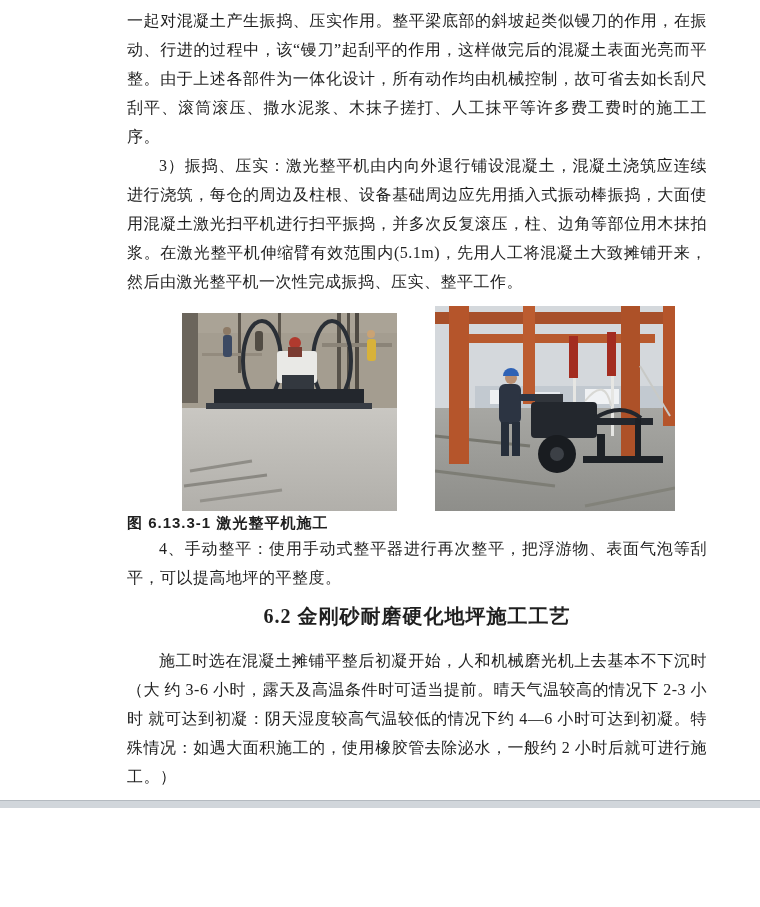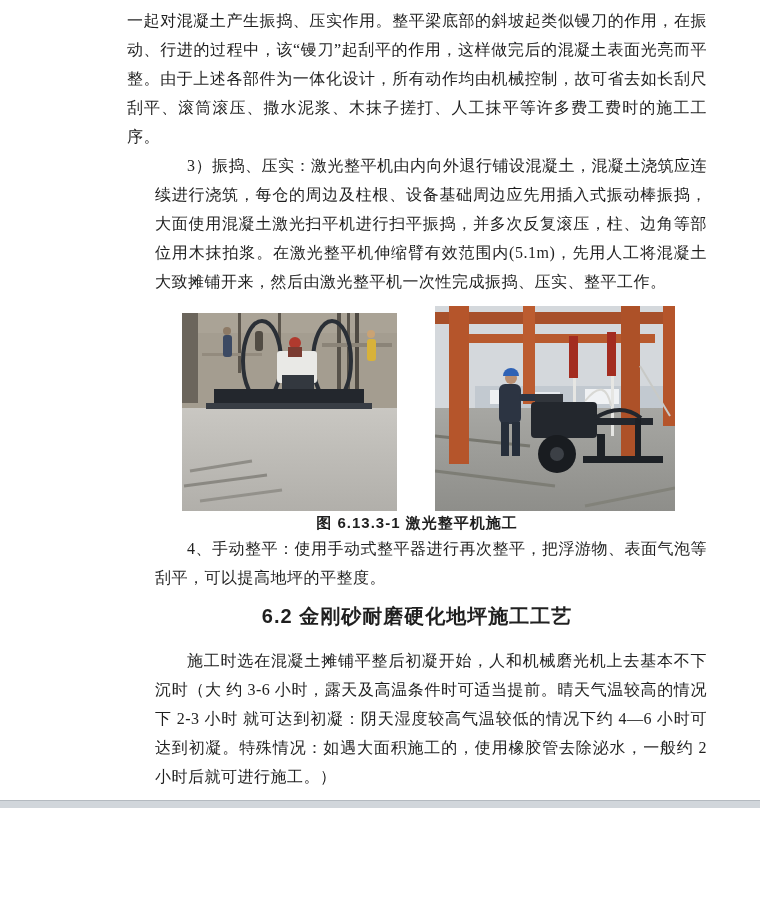--- a/index.html
+++ b/index.html
@@ -22,40 +22,40 @@
   .content {
     padding: 6px 80px 0 100px;
     font-size: 16px;
     line-height: 29px;
     text-align: justify;
   }
   p.body-text {
     margin: 0;
     letter-spacing: 0.5px;
   }
-  p.indent { text-indent: 2em; margin-left: 28px; }
+  p.indent { text-indent: 2em; }
   .figure-row {
     display: flex;
     align-items: flex-end;
     gap: 38px;
     margin: 10px 0 0 55px;
   }
   .photo { display: block; flex: 0 0 auto; }
   .figure-caption {
-    text-align: center;
+    text-align: left;
     font-weight: bold;
     font-family: "Liberation Sans", "DejaVu Sans", sans-serif;
     font-size: 15px;
     line-height: 22px;
     margin: 1px 0 0 0;
     letter-spacing: 1px;
   }
   .section-heading {
     text-align: center;
-    font-family: Liberation Sans, sans-serif;
+    font-family: Liberation Serif, serif;
     font-weight: bold;
     font-size: 20px;
     line-height: 26px;
     margin: 11px 0 17px 0;
     letter-spacing: 1px;
   }
   .bottom-strip {
     position: absolute;
     left: 0; bottom: 0;
     width: 760px; height: 7px;

